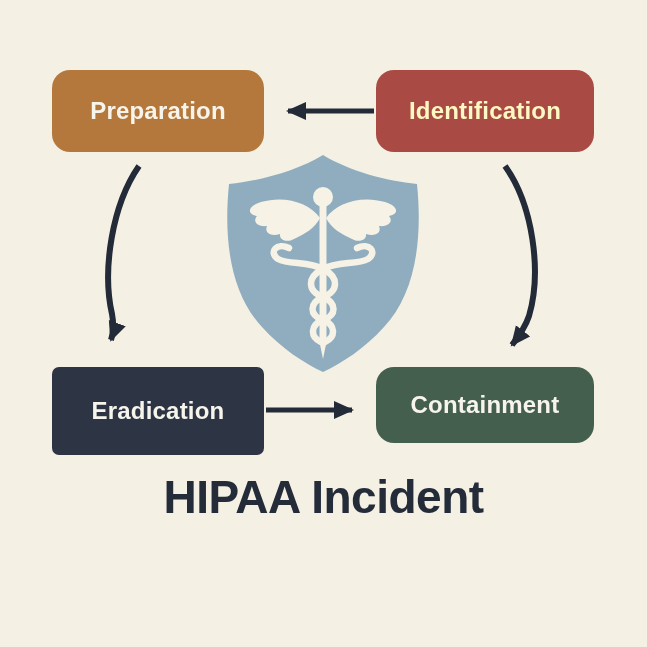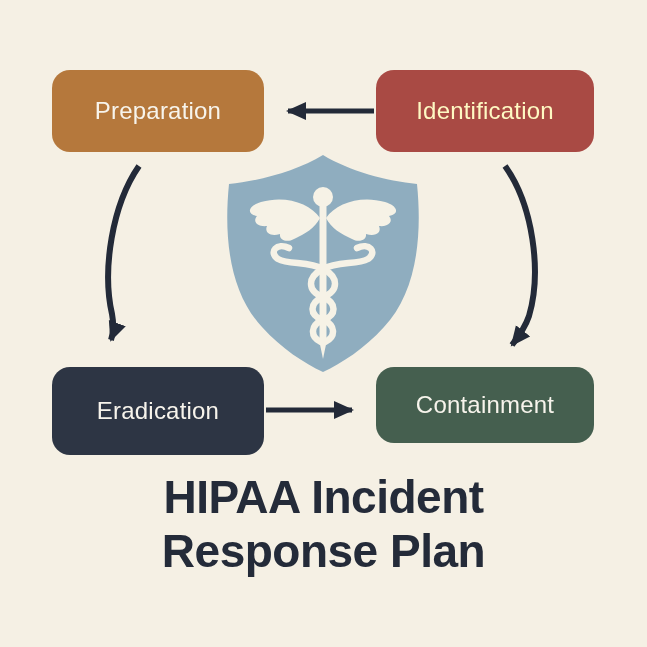--- a/index.html
+++ b/index.html
@@ -11,21 +11,21 @@
     overflow: hidden;
   }
   .node {
     position: absolute;
     border-radius: 18px;
     display: flex;
     align-items: center;
     justify-content: center;
   }
   .node-label {
-    font-weight: 400;
+    font-weight: 700;
     font-size: 24px;
     letter-spacing: 0.2px;
   }
   .node-preparation   { left: 52px;  top: 70px;  width: 212px; height: 82px; }
   .node-identification{ left: 376px; top: 70px;  width: 218px; height: 82px; }
   .node-eradication   { left: 52px;  top: 367px; width: 212px; height: 88px; }
   .node-containment   { left: 376px; top: 367px; width: 218px; height: 76px; }
   .arrow-layer {
     position: absolute;
     left: 0; top: 0;
@@ -91,26 +91,25 @@
   </svg>
 
   <div class="node node-preparation" style="background-color: rgb(181, 120, 60);">
     <span class="node-label" style="color: rgb(247, 244, 236);">Preparation</span>
   </div>
 
   <div class="node node-identification" style="background-color: rgb(169, 74, 68);">
     <span class="node-label" style="color: #fef9c3;">Identification</span>
   </div>
 
-  <div class="node node-eradication" style="background-color: rgb(45, 53, 68);">
+  <div class="node node-eradication" style="background-color: rgb(45, 53, 68); border-radius: 7px;">
     <span class="node-label" style="color: rgb(247, 244, 236);">Eradication</span>
   </div>
 
   <div class="node node-containment" style="background-color: rgb(69, 95, 79);">
     <span class="node-label" style="color: rgb(247, 244, 236);">Containment</span>
   </div>
 
   <div class="title" style="color: rgb(36, 43, 57);">
     <div>HIPAA Incident</div>
-    <div>Response Plan</div>
   </div>
 
 </div>
 
 </body></html>

